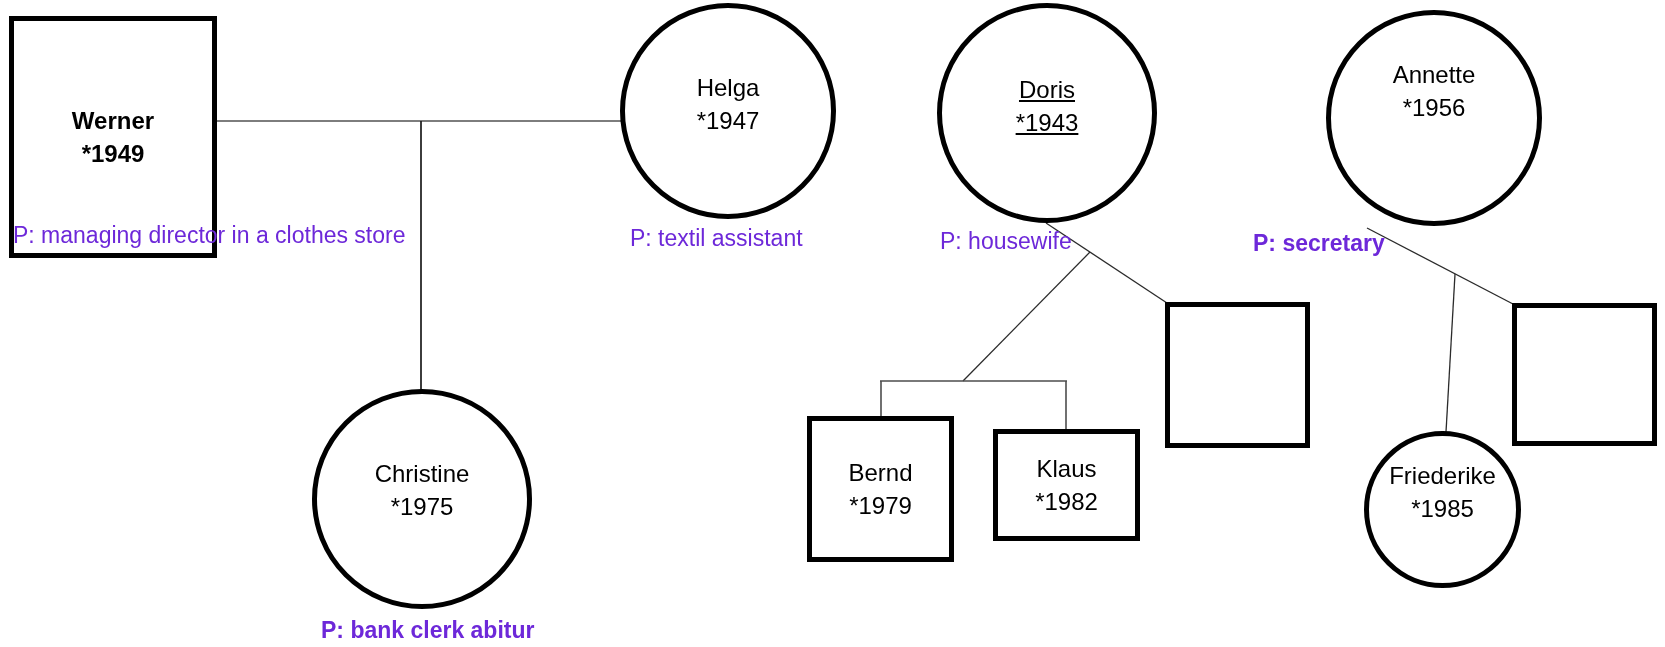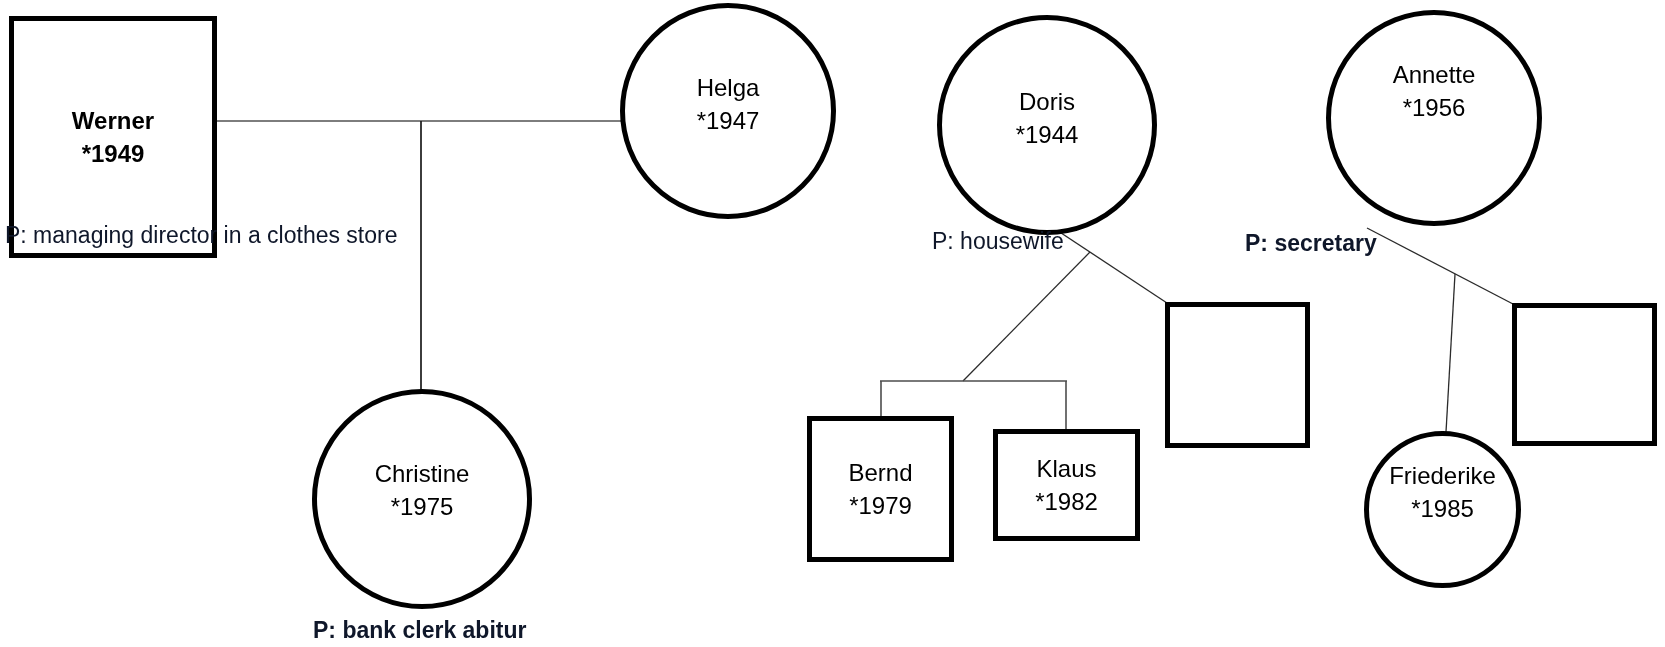--- a/index.html
+++ b/index.html
@@ -35,21 +35,22 @@
     text-align: center;
     font-size: 24px;
     line-height: 33px;
     white-space: nowrap;
   }
   .caption {
     position: absolute;
     font-size: 23px;
     line-height: 26px;
     white-space: nowrap;
-    color: #0f172a;
+    color: #6d28d9;
+    margin-left: 8px;
   }
 </style>
 </head>
 <body>
 
 <div class="canvas">
 
   <svg class="connectors" viewBox="0 0 1665 647">
     <line x1="217" y1="121" x2="621" y2="121" stroke="#7d7d7d" stroke-width="2.2"></line>
     <line x1="421" y1="121" x2="421" y2="391" stroke="#1a1a1a" stroke-width="1.7"></line>
@@ -69,24 +70,24 @@
     </div>
   </div>
 
   <div class="node circle" style="left:620px; top:3px; width:216px; height:216px;">
     <div class="label" style="transform:translateY(-7px);">
       <div>Helga</div>
       <div>*1947</div>
     </div>
   </div>
 
-  <div class="node circle" style="left:937px; top:15px; width:220px; height:220px;">
+  <div class="node circle" style="left:937px; top:3px; width:220px; height:220px;text-decoration:underline;">
     <div class="label" style="transform:translateY(-7px);">
       <div>Doris</div>
-      <div>*1944</div>
+      <div>*1943</div>
     </div>
   </div>
 
   <div class="node circle" style="left:1326px; top:10px; width:216px; height:216px;">
     <div class="label" style="transform:translateY(-27px);">
       <div>Annette</div>
       <div>*1956</div>
     </div>
   </div>
 
@@ -125,20 +126,21 @@
 
   <div class="node circle" style="left:1364px; top:431px; width:157px; height:157px;">
     <div class="label" style="transform:translateY(-18px);">
       <div>Friederike</div>
       <div>*1985</div>
     </div>
   </div>
 
   <div class="caption" style="left:5px; top:222px;">P: managing director in a clothes store</div>
 
+  <div class="caption" style="left:622px; top:225px;">P: textil assistant</div>
 
   <div class="caption" style="left:932px; top:228px;">P: housewife</div>
 
   <div class="caption" style="left:1245px; top:230px;font-weight:bold;">P: secretary</div>
 
   <div class="caption" style="left:313px; top:617px;font-weight:bold;">P: bank clerk abitur</div>
 
 </div>
 
 </body></html>

